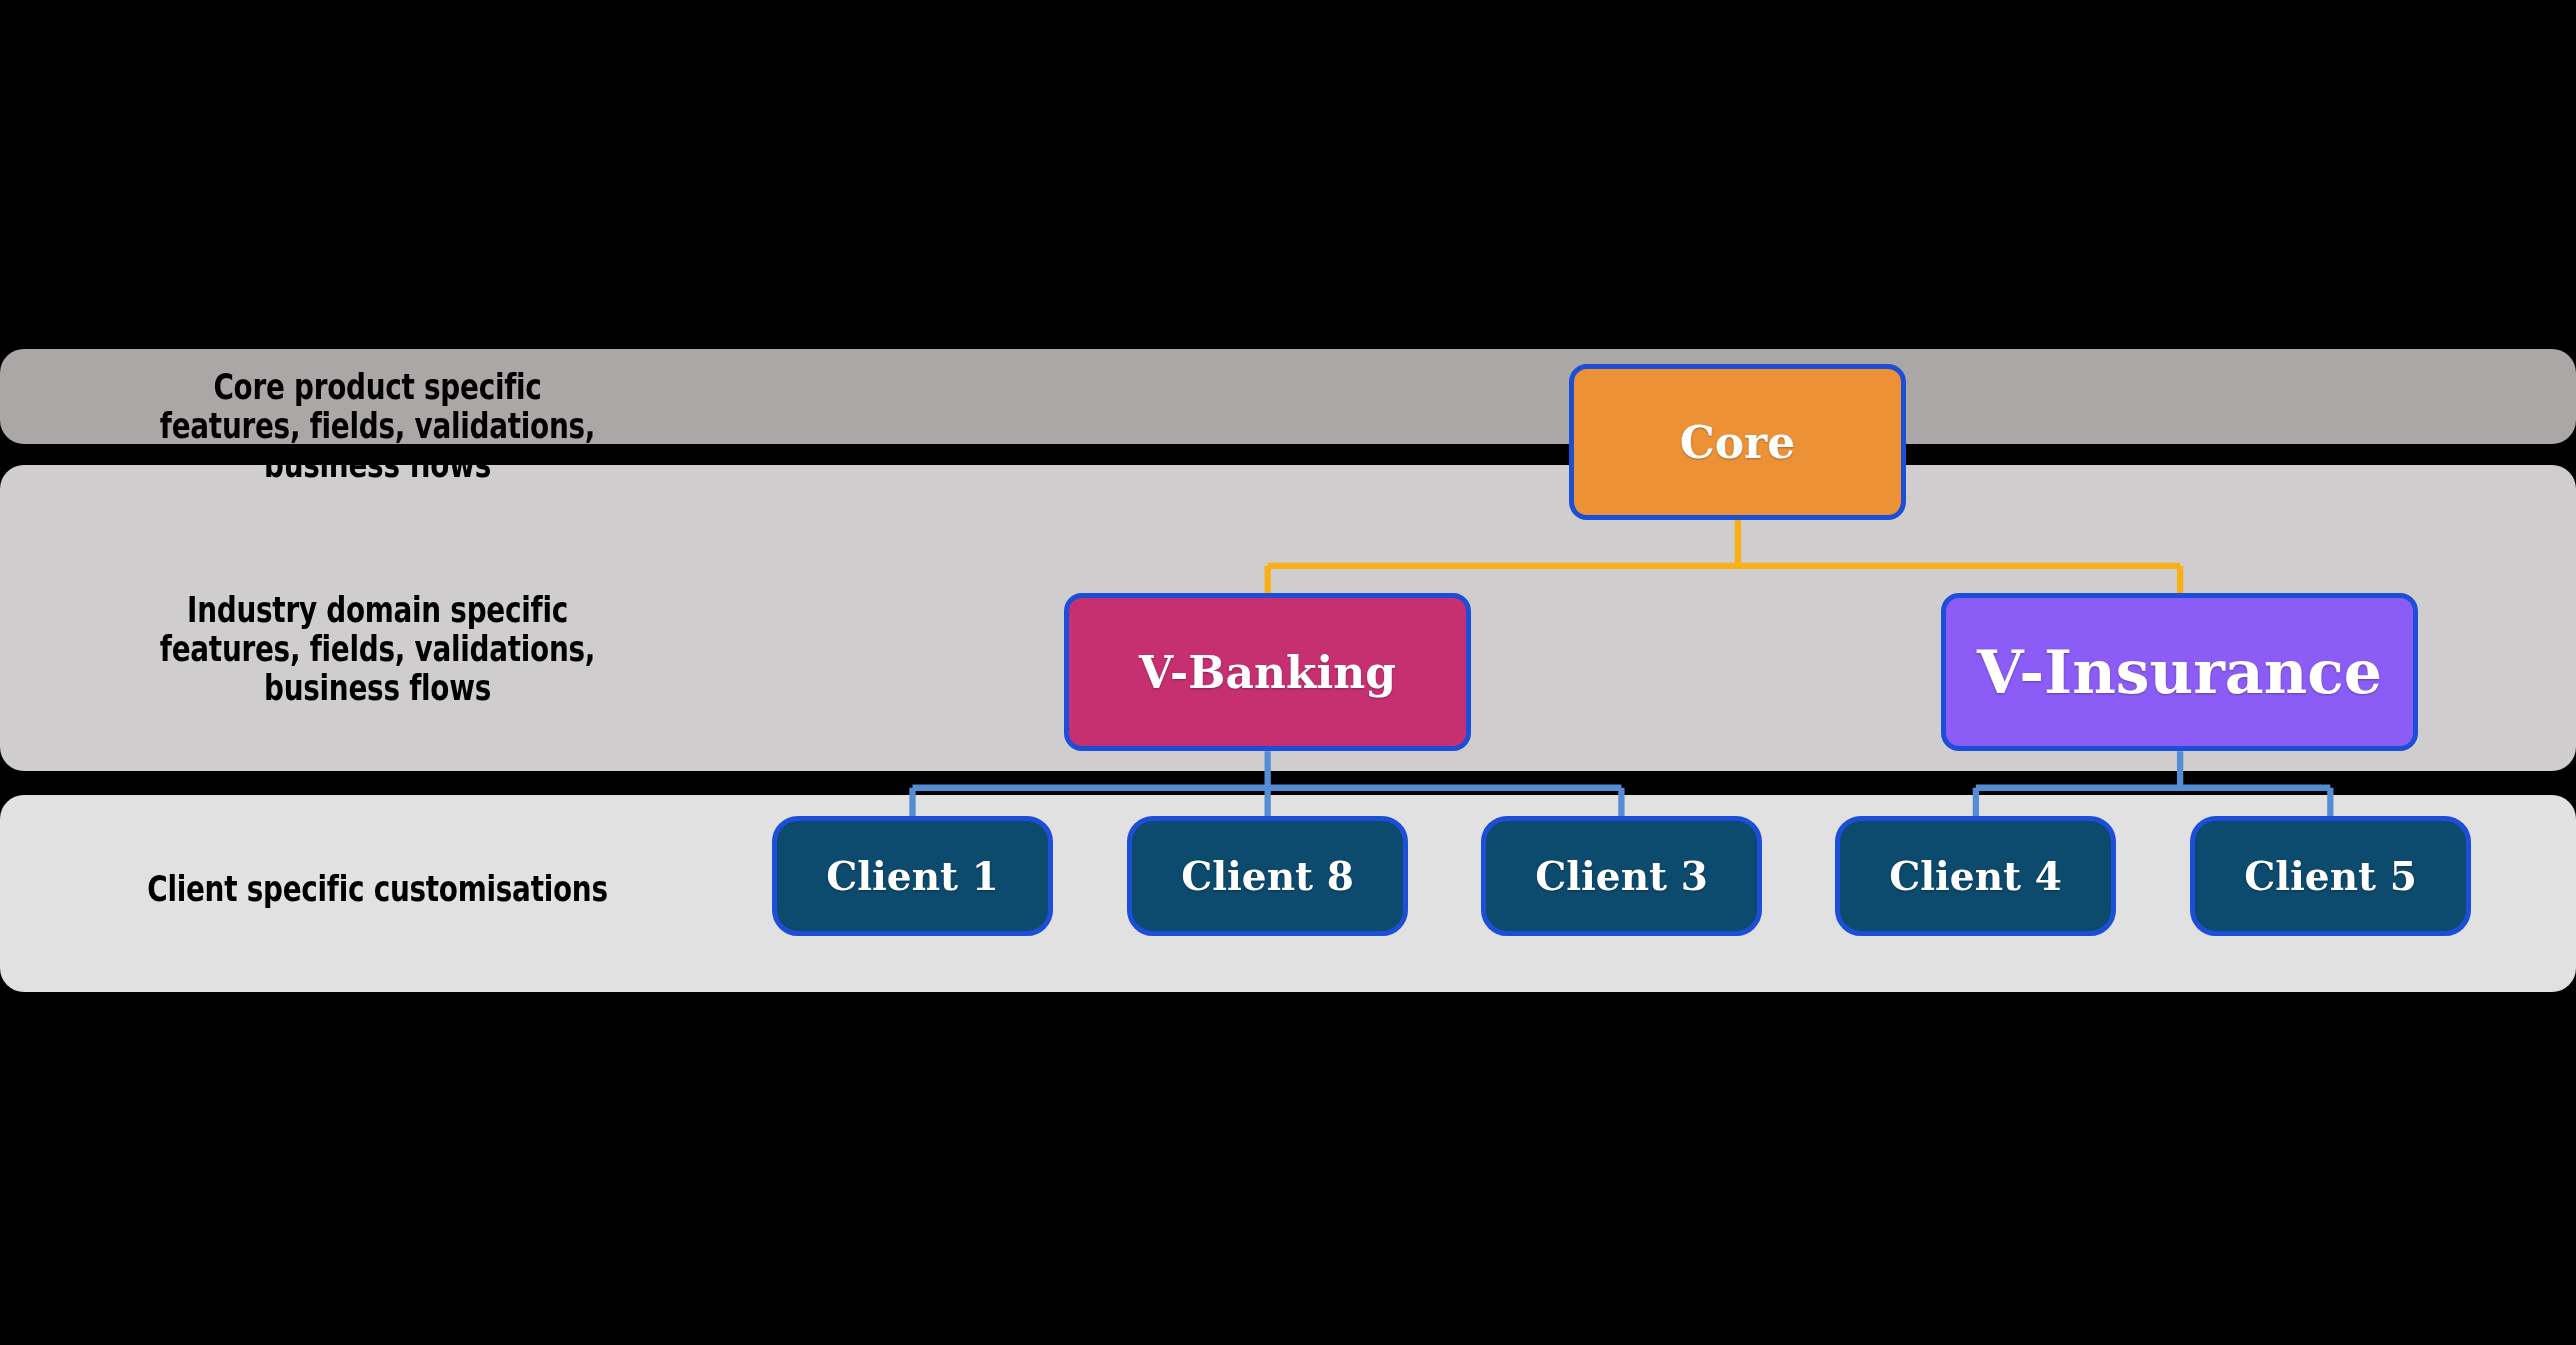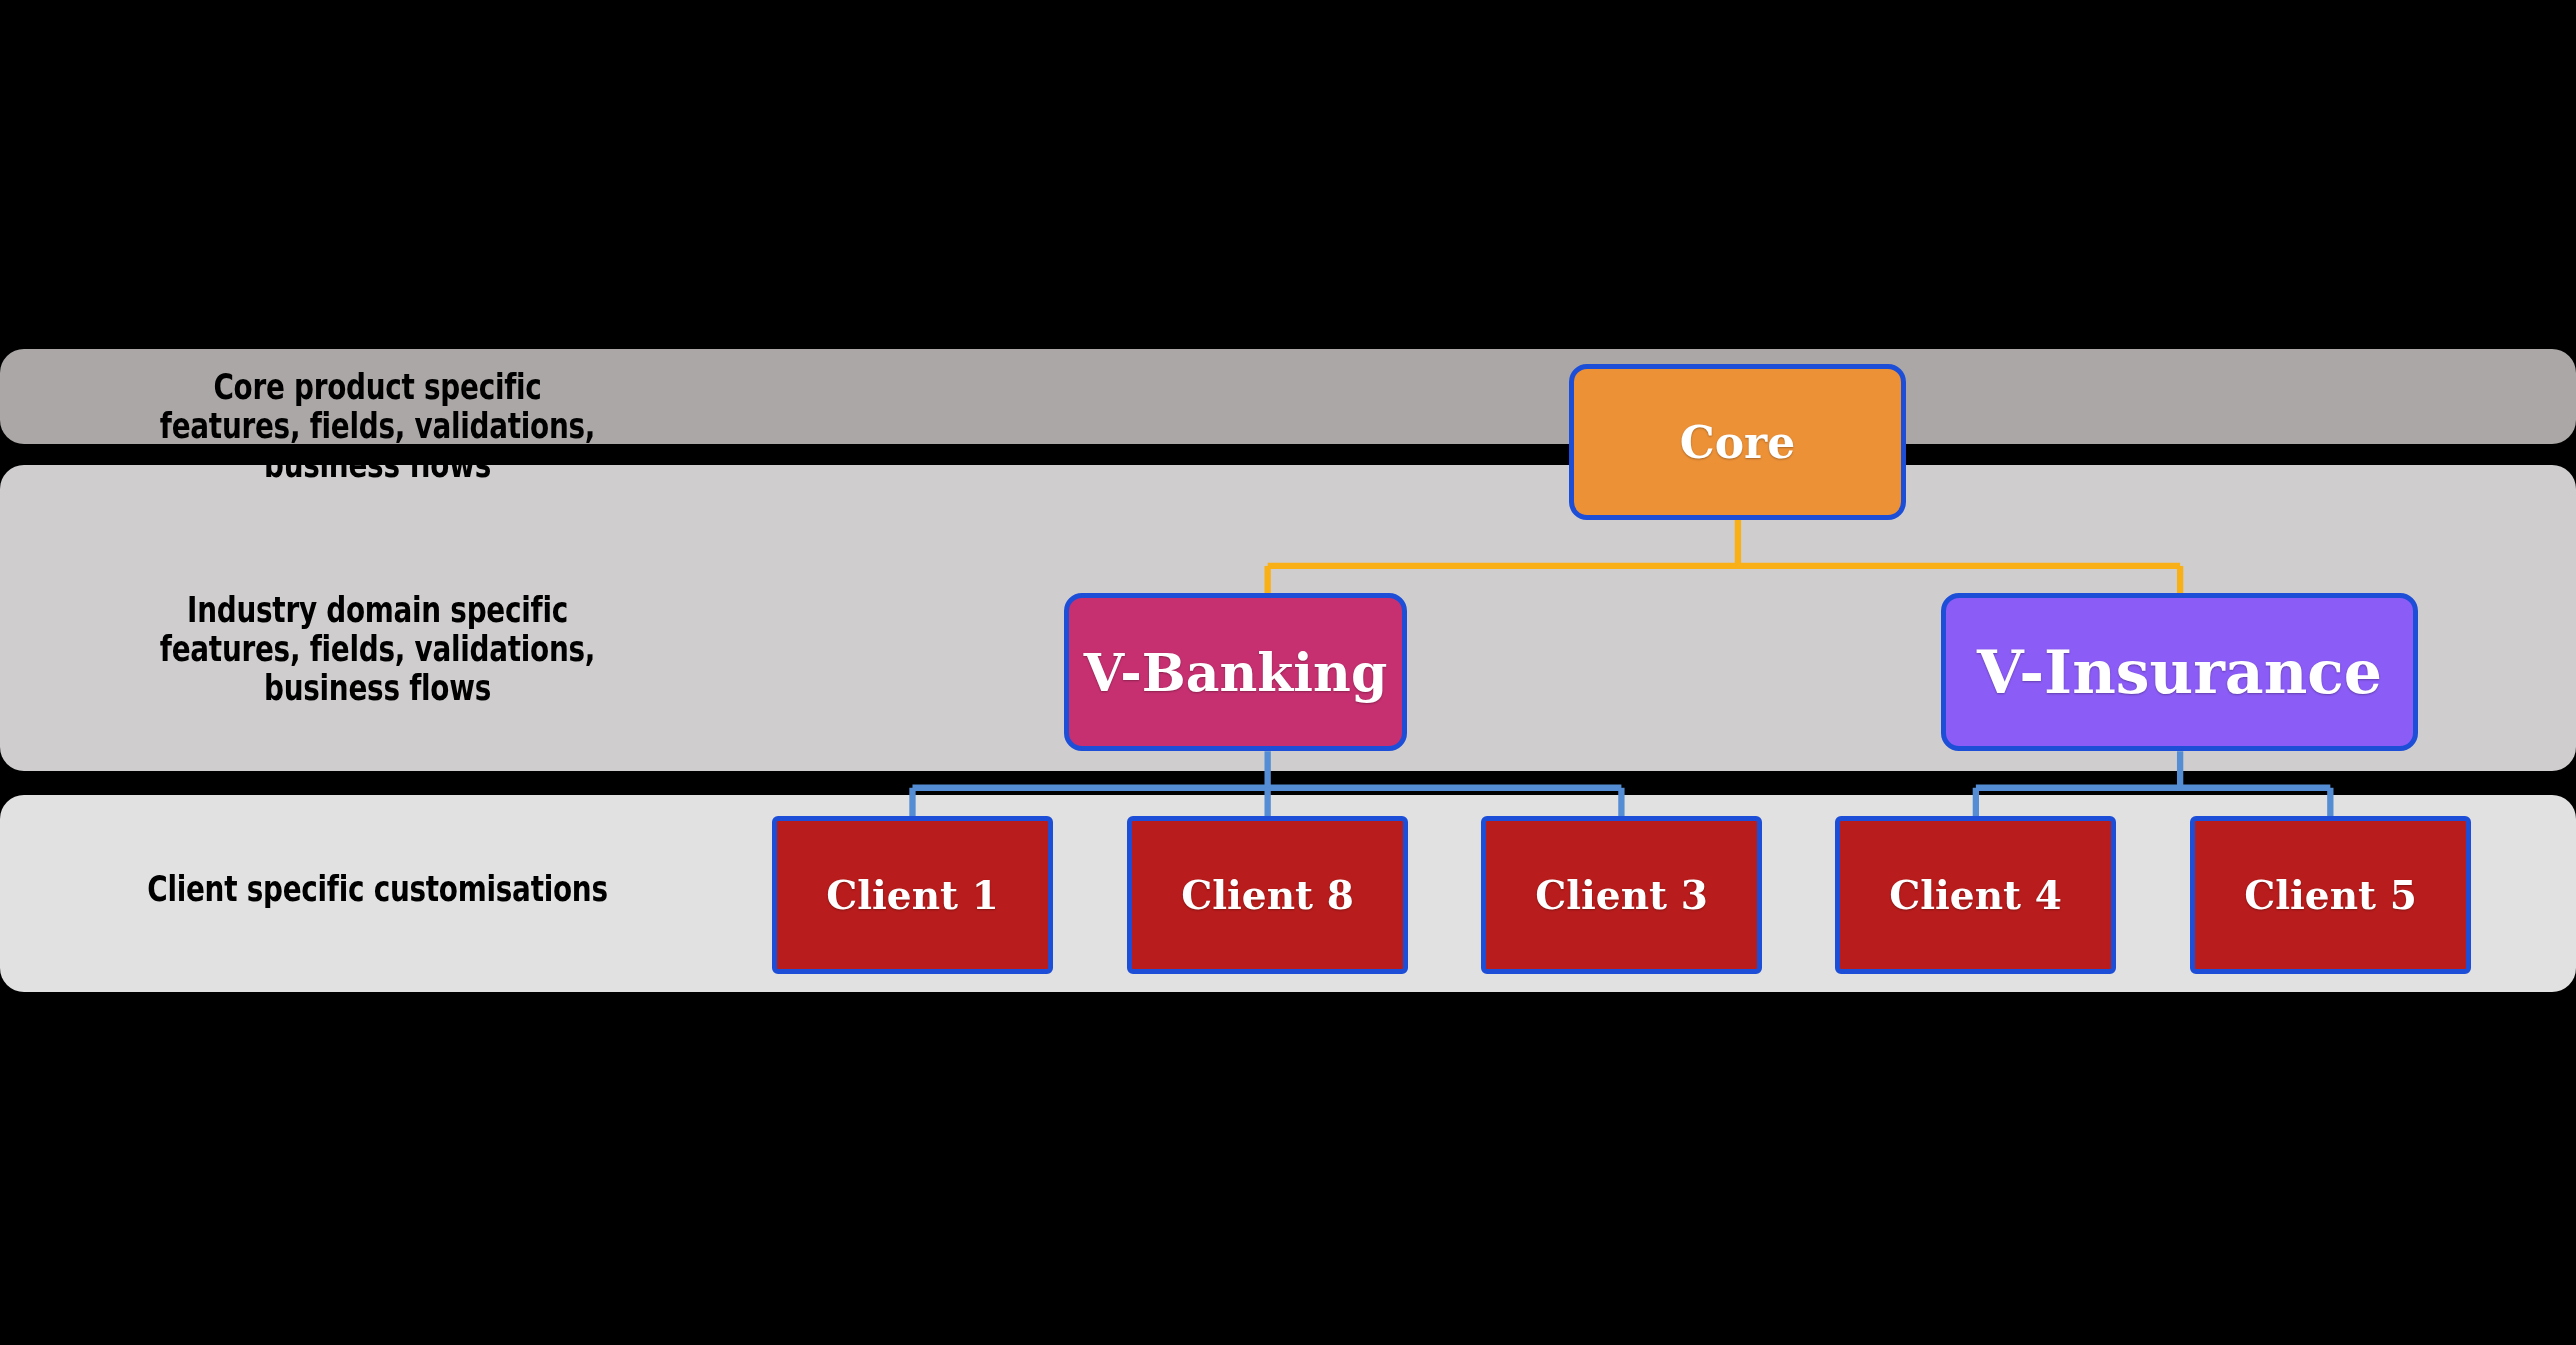--- a/index.html
+++ b/index.html
@@ -80,37 +80,37 @@
     font-family: "DejaVu Serif", "Liberation Serif", serif;
     text-shadow: 0 1.4px 2.1px rgba(0,0,0,0.30);
   }
 
   .node-core {
     left: 1569px; top: 364px; width: 337px; height: 156px;
     background: #ED9137;
     font-size: 44px;
   }
   .node-vbanking {
-    left: 1064px; top: 593px; width: 343px; height: 158px;
+    left: 1064px; top: 593px; width: 407px; height: 158px;
     background: #C63070;
-    font-size: 52px;
+    font-size: 44px;
   }
   .node-vinsurance {
     left: 1941px; top: 593px; width: 477px; height: 158px;
     background: #8b5cf6;
     font-size: 60px;
   }
 
   .node-client {
     top: 816px;
     width: 281px;
-    height: 158px;
-    background: #b91c1c;
+    height: 120px;
+    background: #0c4a6e;
     font-size: 39px;
-    border-radius: 6px;
+    border-radius: 26px;
   }
   .client-1 { left: 772px; }
   .client-2 { left: 1127px; }
   .client-3 { left: 1481px; }
   .client-4 { left: 1835px; }
   .client-5 { left: 2190px; text-align: center; }
 </style>
 </head>
 <body>
 

